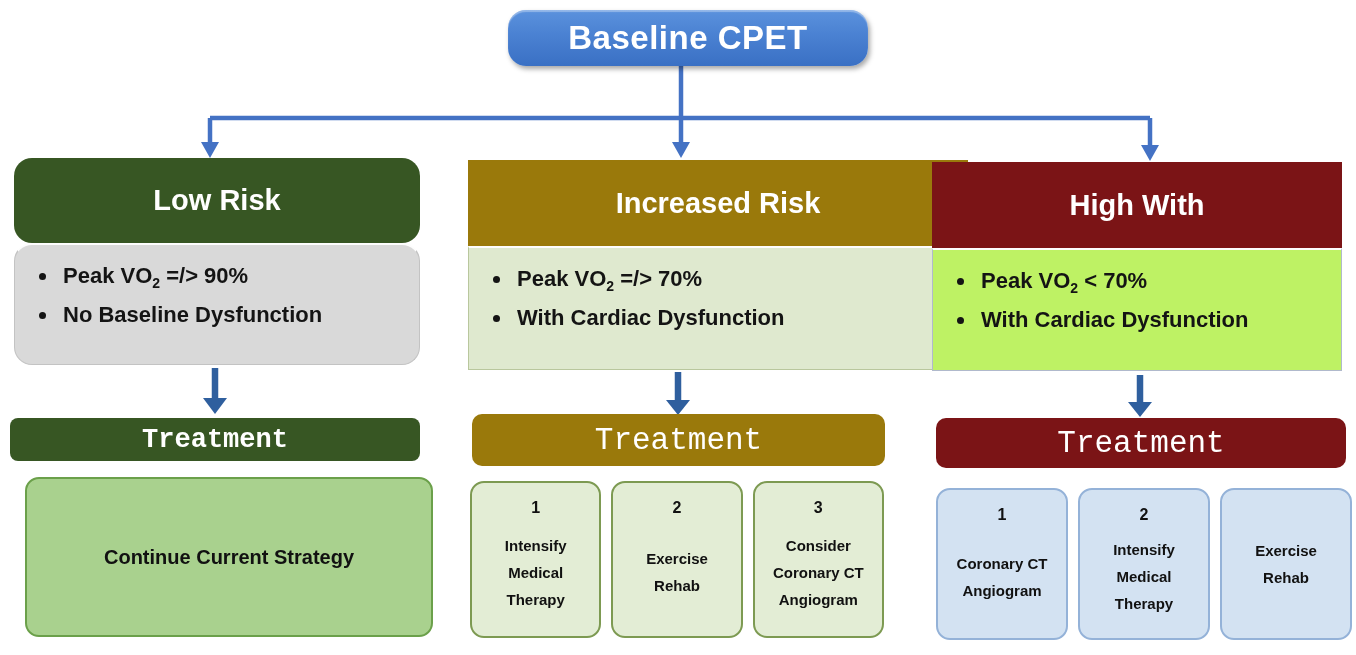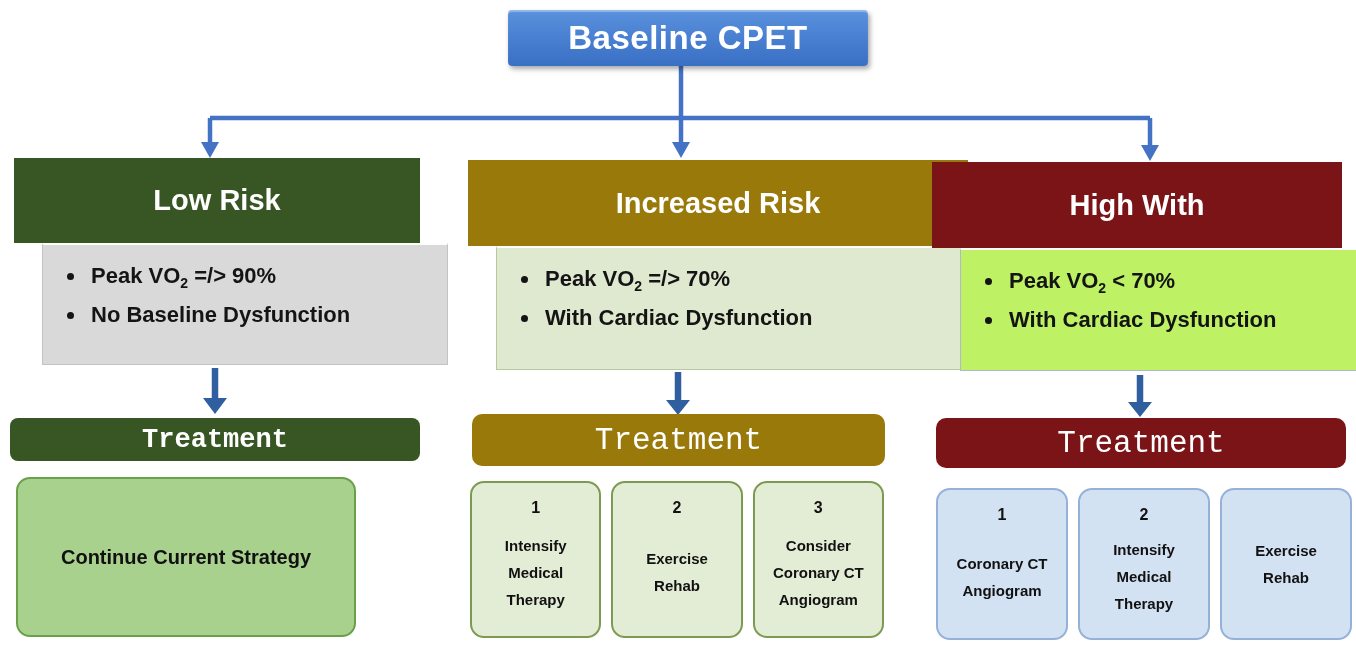--- a/index.html
+++ b/index.html
@@ -3,60 +3,60 @@
 <meta charset="utf-8">
 <style>
   html,body{margin:0;padding:0;background:#ffffff;}
   .canvas{
     position:relative;width:1356px;height:655px;background:#ffffff;overflow:hidden;
     font-family:"Liberation Sans","DejaVu Sans",sans-serif;
   }
   
   .root-btn{
     position:absolute;left:508px;top:10px;width:360px;height:56px;
-    border-radius:4px;
+    border-radius:18px;
     background:linear-gradient(to bottom,#5b92dd 0%,#4a81d2 45%,#3a70c4 100%);
     box-shadow:2px 3px 5px rgba(0,0,0,0.35), inset 0 2px 1px rgba(255,255,255,0.35);
     display:flex;align-items:center;justify-content:center;
     color:#ffffff;font-size:33px;font-weight:600;letter-spacing:0.5px;
   }
   .connectors{position:absolute;left:0;top:0;width:1356px;height:655px;pointer-events:none;}
   
   .risk-header{
     position:absolute;display:flex;align-items:center;justify-content:center;
     color:#ffffff;font-weight:bold;font-size:29px;
   }
-  .risk-body{position:absolute;box-sizing:border-box;border-top:2px solid #ffffff;margin-left:28px;}
+  .risk-body{position:absolute;box-sizing:border-box;border-top:2px solid #ffffff;}
   .risk-body ul{margin:0;padding:18px 10px 0 44px;list-style:disc;}
   .risk-body li{
     font-size:22px;font-weight:bold;color:#141414;margin-bottom:13px;padding-left:4px;
   }
   .risk-body sub{font-size:14px;line-height:0;}
-  .hdr-low,.body-low{left:14px;width:406px;}
+  .hdr-low,.body-low{left:14px;width:406px;border-radius:18px;}
   .hdr-low{top:158px;height:85px;background:#375623;}
   .body-low{top:243px;height:122px;background:#d9d9d9;border:1px solid #c3c3c3;border-top:2px solid #fdfdfd;}
   .hdr-mid,.body-mid{left:468px;width:500px;}
   .hdr-mid{top:160px;height:86px;background:#9a790b;}
   .body-mid{top:246px;height:124px;background:#dfe9cf;border:1px solid #b9c79d;border-top:2px solid #fdfdfd;}
   .hdr-high,.body-high{left:932px;width:410px;}
   .hdr-high{top:162px;height:86px;background:#7b1416;}
   .body-high{top:248px;height:123px;background:#bef264;border:1px solid #b0b9cc;border-top:2px solid #fdfdfd;}
   
   .treat{
     position:absolute;display:flex;align-items:center;justify-content:center;color:#ffffff;font-family:Liberation Mono, monospace;
   }
   .treat-low{left:10px;top:418px;width:410px;height:43px;background:#375623;border-radius:8px;
     font-size:27px;font-weight:bold;}
   .treat-mid{left:472px;top:414px;width:413px;height:52px;background:#9a790b;border-radius:10px;
     font-size:31px;font-weight:400;}
   .treat-high{left:936px;top:418px;width:410px;height:50px;background:#7b1416;border-radius:10px;
     font-size:31px;font-weight:400;}
   
   .opt-row{position:absolute;display:flex;gap:10px;}
-  .row-low{left:16px;top:477px;width:340px;height:160px;}
+  .row-low{left:25px;top:477px;width:408px;height:160px;}
   .row-mid{left:470px;top:481px;width:414px;height:157px;}
   .row-high{left:936px;top:488px;width:416px;height:152px;}
   .opt{
     flex:1;box-sizing:border-box;border-radius:14px;
     display:flex;flex-direction:column;align-items:center;
     padding:12px 6px;color:#111111;
   }
   .opt-green-big{background:#a9d18e;border:2px solid #6ba04a;}
   .opt-green{background:#e3edd5;border:2px solid #7d9a52;}
   .opt-blue{background:#d3e2f2;border:2px solid #94b2d8;}

